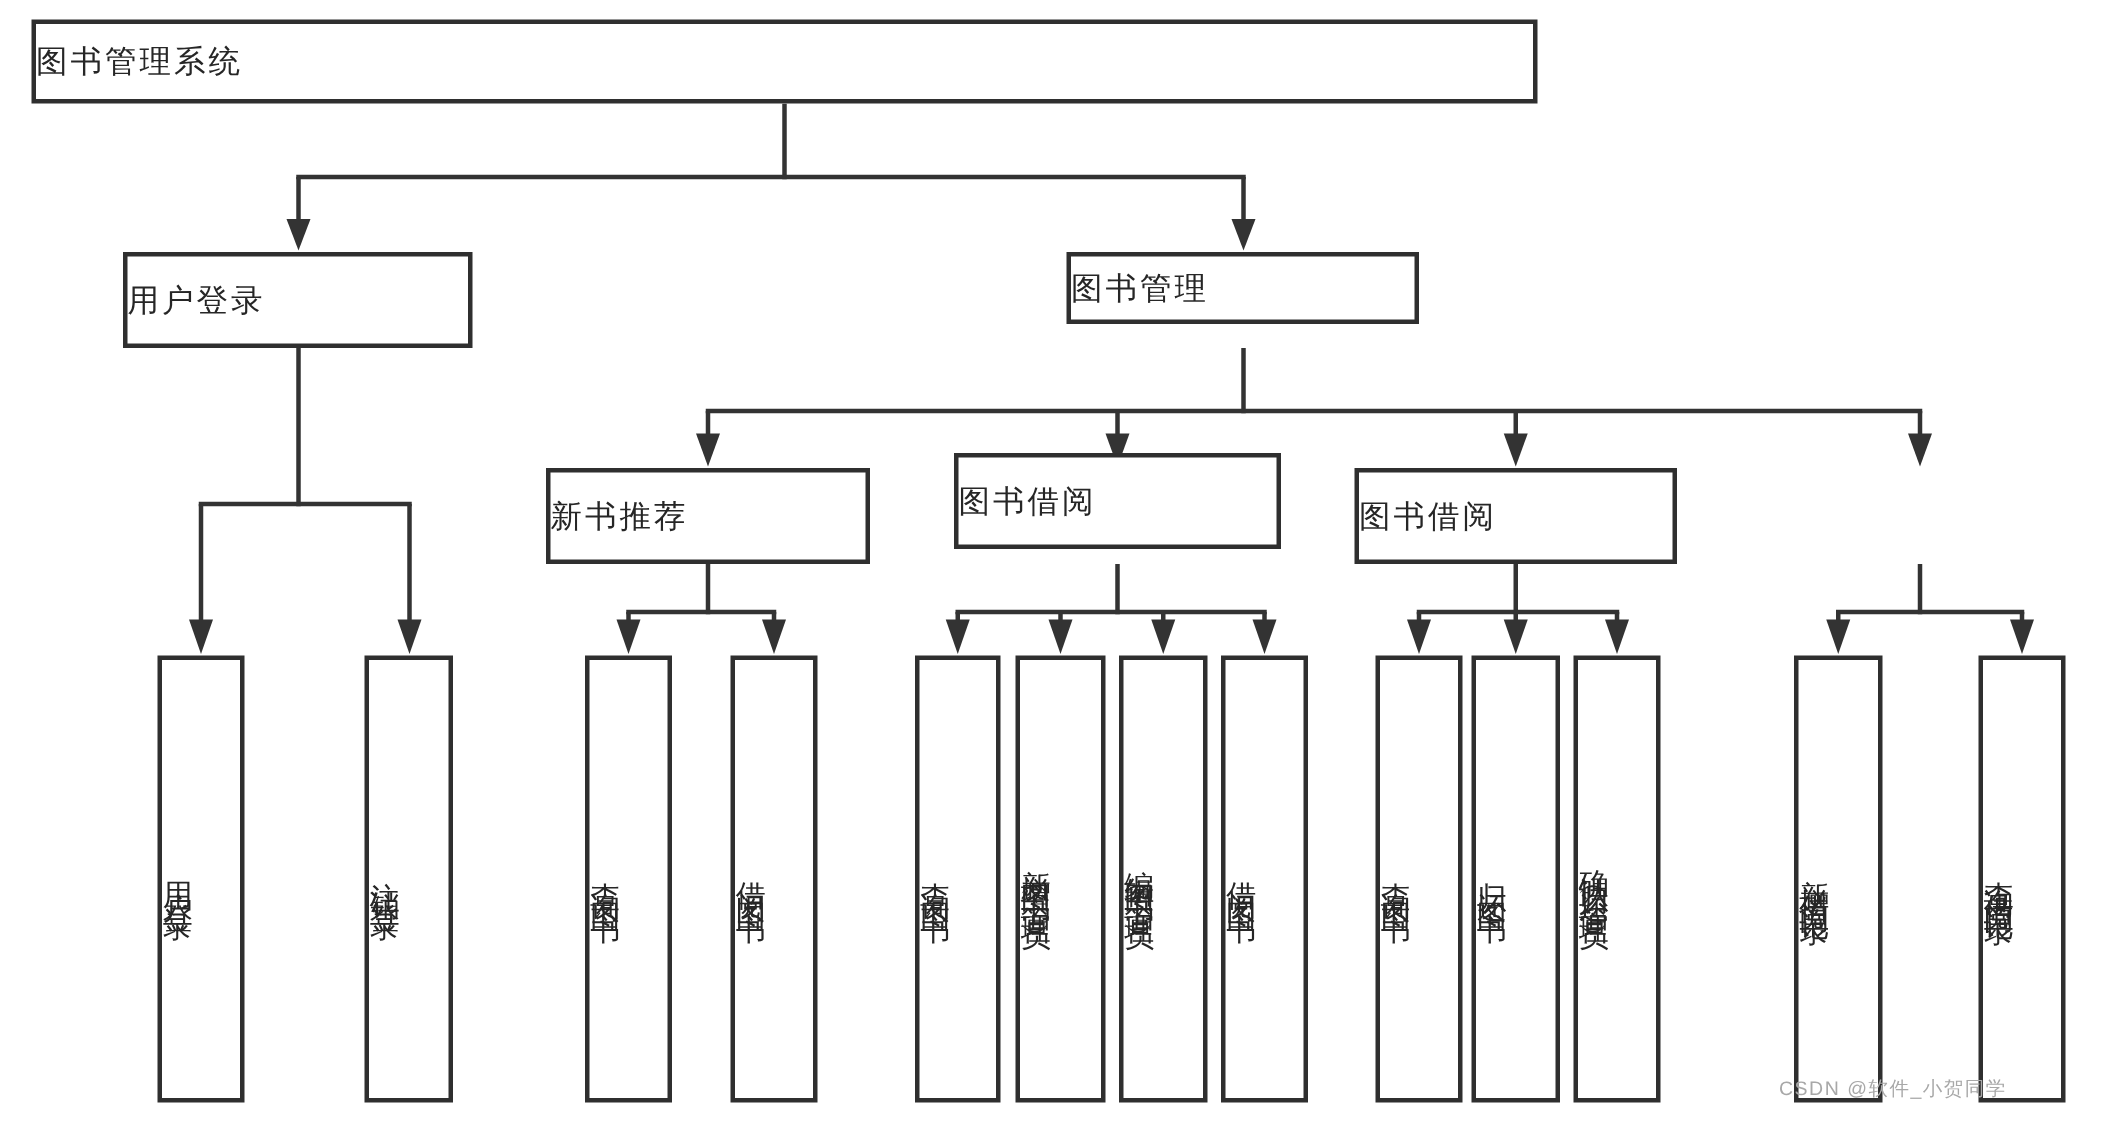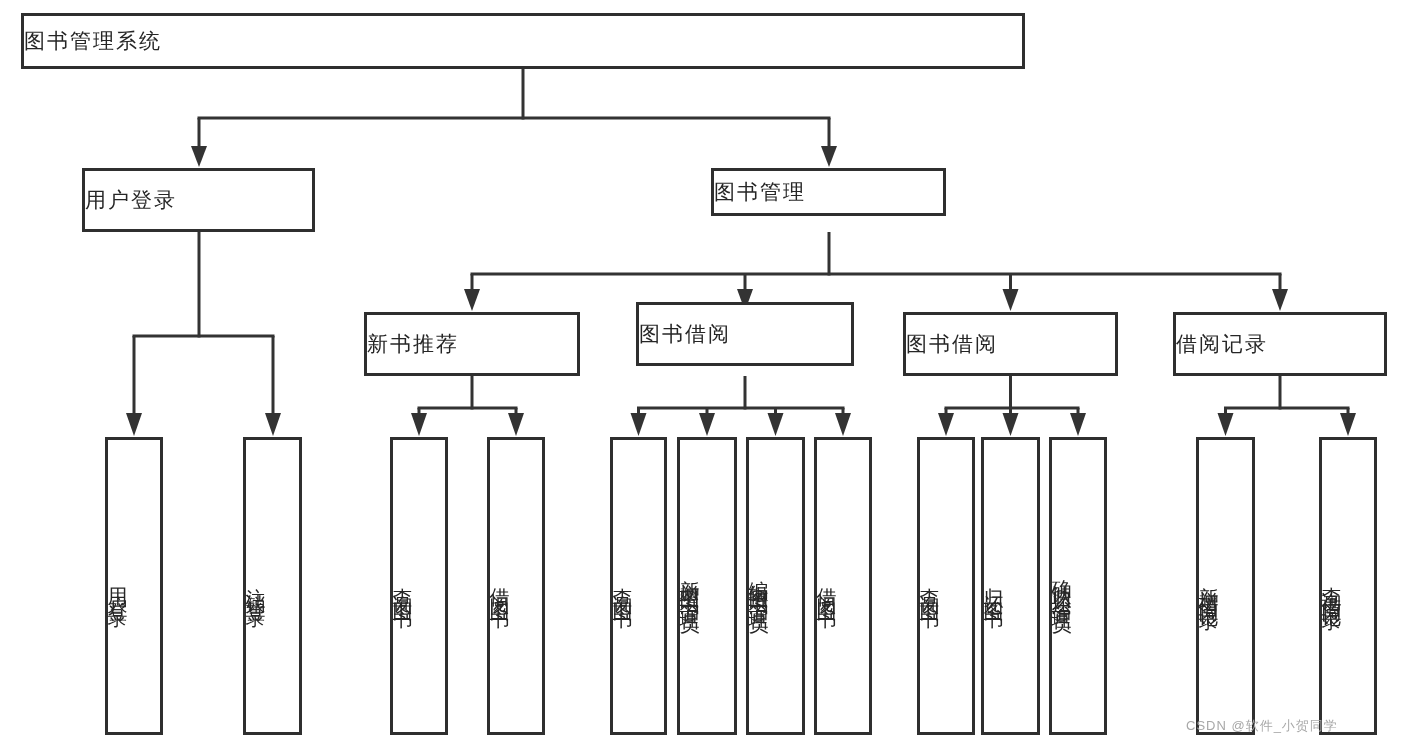--- a/index.html
+++ b/index.html
@@ -109,23 +109,20 @@
 
   <div class="box" style="left:364px;top:312px;width:216px;height:64px">
     <span>新书推荐</span>
   </div>
   <div class="box" style="left:636px;top:302px;width:218px;height:64px">
     <span>图书借阅</span>
   </div>
   <div class="box" style="left:903px;top:312px;width:215px;height:64px">
     <span>图书借阅</span>
   </div>
-  <div class="box" style="left:1173px;top:312px;width:214px;height:64px">
-    <span>借阅记录</span>
-  </div>
 
   <div class="box leaf" style="left:105px;top:437px;width:58px;height:298px">
     <span>用户登录</span>
   </div>
   <div class="box leaf" style="left:243px;top:437px;width:59px;height:298px">
     <span>注销登录</span>
   </div>
   <div class="box leaf" style="left:390px;top:437px;width:58px;height:298px">
     <span>查询图书</span>
   </div>

